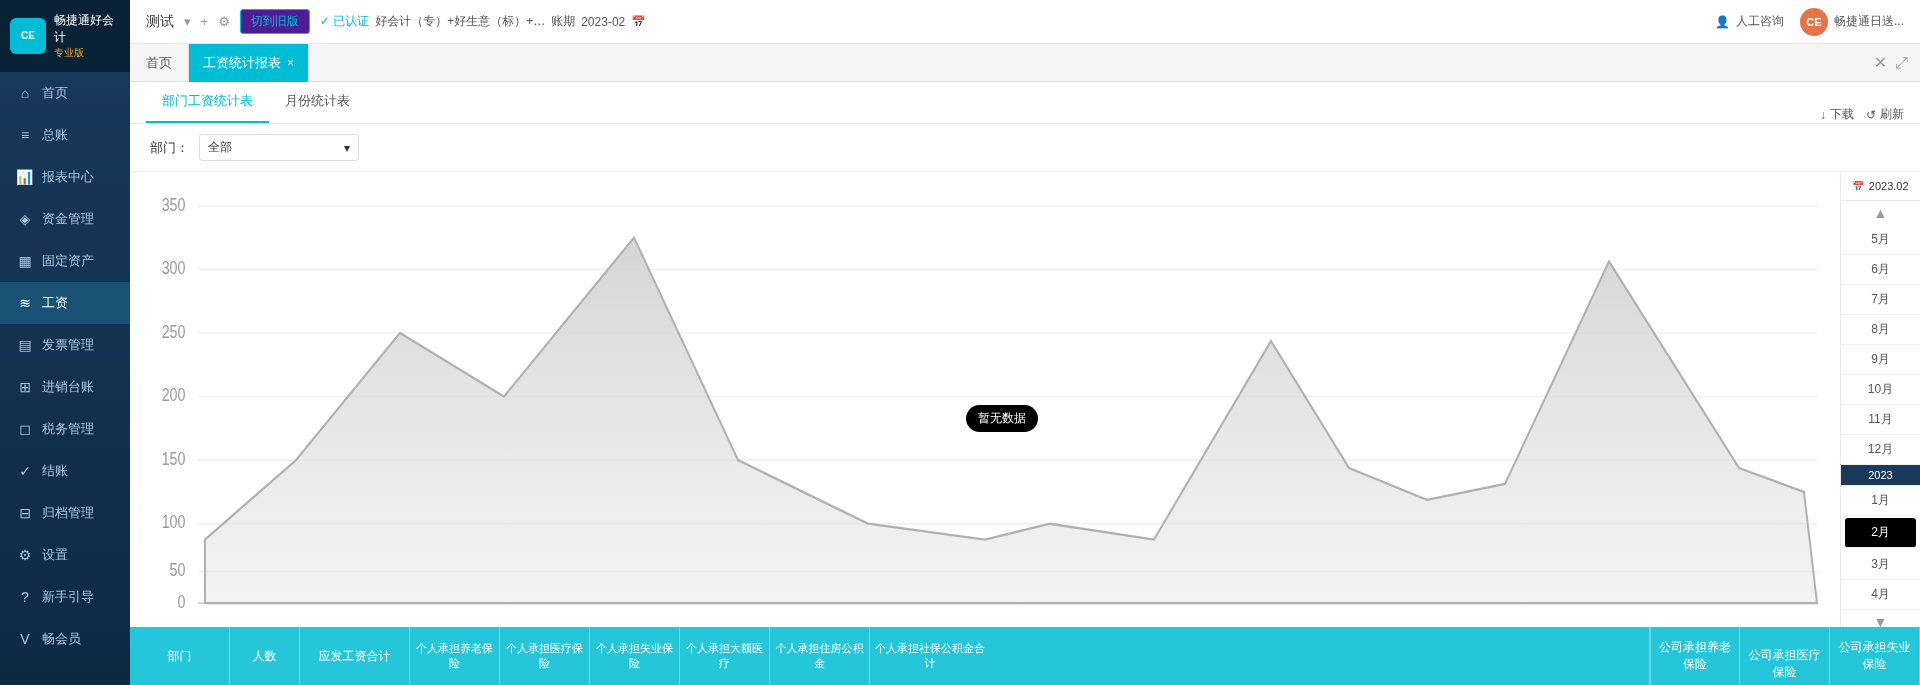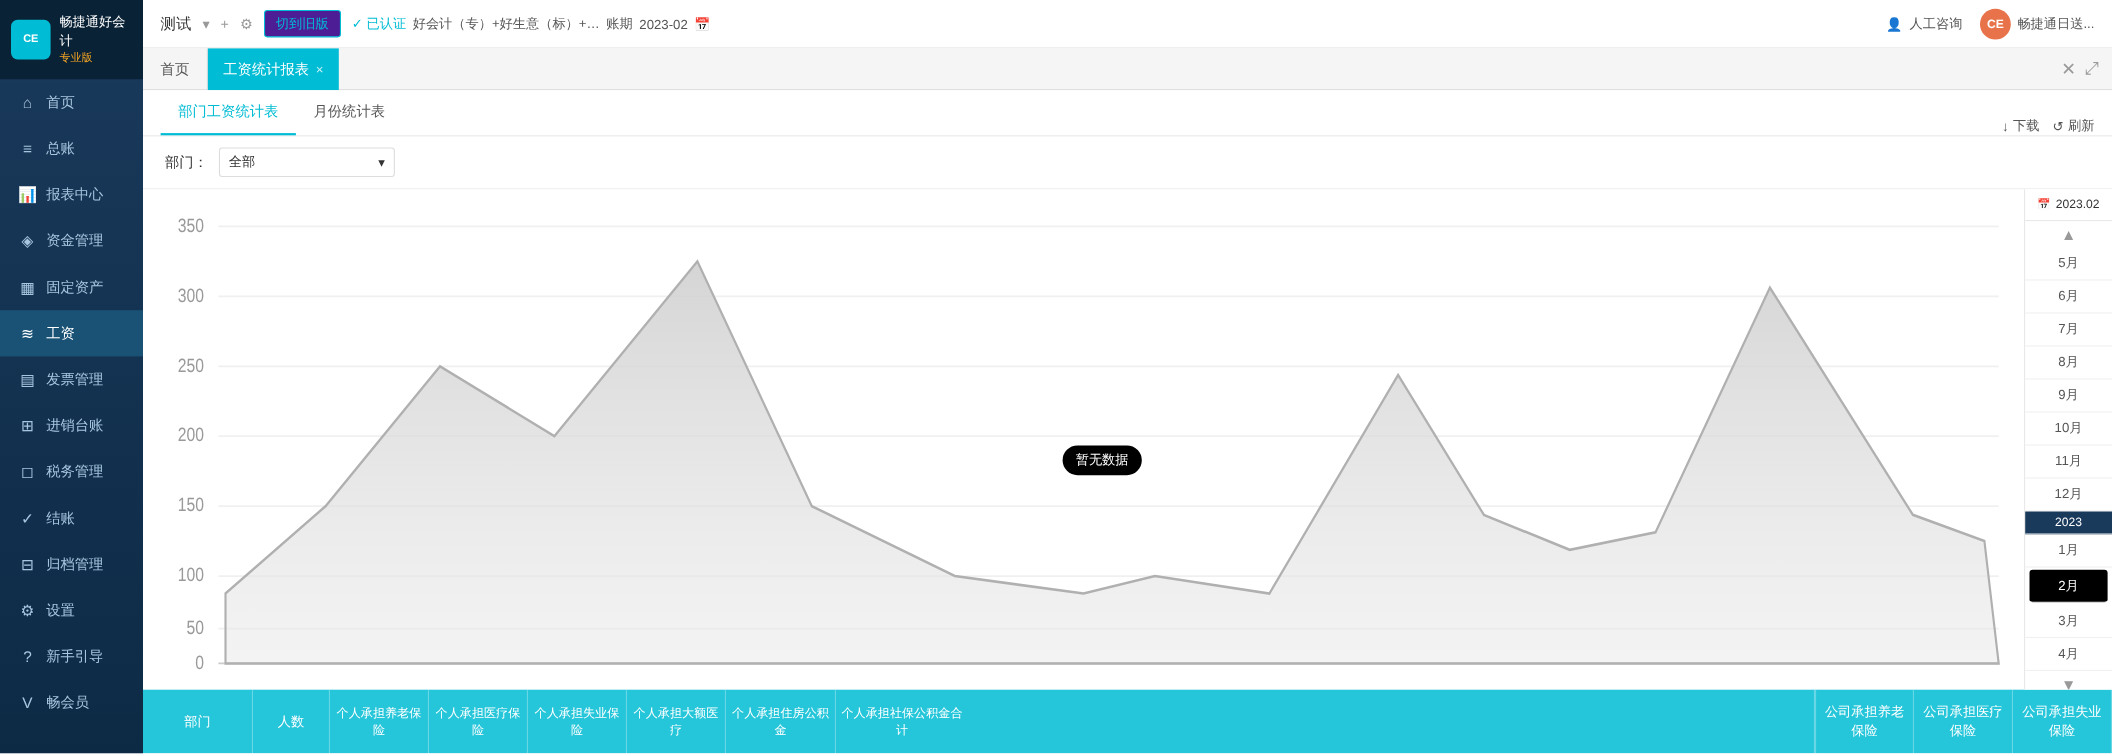--- a/index.html
+++ b/index.html
@@ -539,20 +539,23 @@
       </div>
     </div>
 
     <div class="table-header">
       <div class="th-cell" style="width:100px;">
         <span>部门</span>
       </div>
       <div class="th-cell" style="width:70px;">
         <span>人数</span>
       </div>
+      <div class="th-cell" style="width:110px;">
+        <span>应发工资合计</span>
+      </div>
       <div class="th-group" style="flex:1;">
         <div class="th-group-cells">
           <div class="th-sub-cell">
               <span>个人承担养老保险</span>
             </div>
           <div class="th-sub-cell">
               <span>个人承担医疗保险</span>
             </div>
           <div class="th-sub-cell">
               <span>个人承担失业保险</span>
@@ -564,21 +567,21 @@
               <span>个人承担住房公积金</span>
             </div>
           <div class="th-sub-cell" style="width:120px;">
               <span>个人承担社保公积金合计</span>
             </div>
         </div>
       </div>
       <div class="th-cell" style="width:90px;border-left:1px solid rgba(255,255,255,0.3);">
         <span>公司承担养老保险</span>
       </div>
-      <div class="th-cell" style="width:90px;">
+      <div class="th-cell" style="width:90px;align-items:flex-end;">
         <span>公司承担医疗保险</span>
       </div>
       <div class="th-cell" style="width:90px;">
         <span>公司承担失业保险</span>
       </div>
     </div>
   </div>
 </div>
 
 </body></html>

